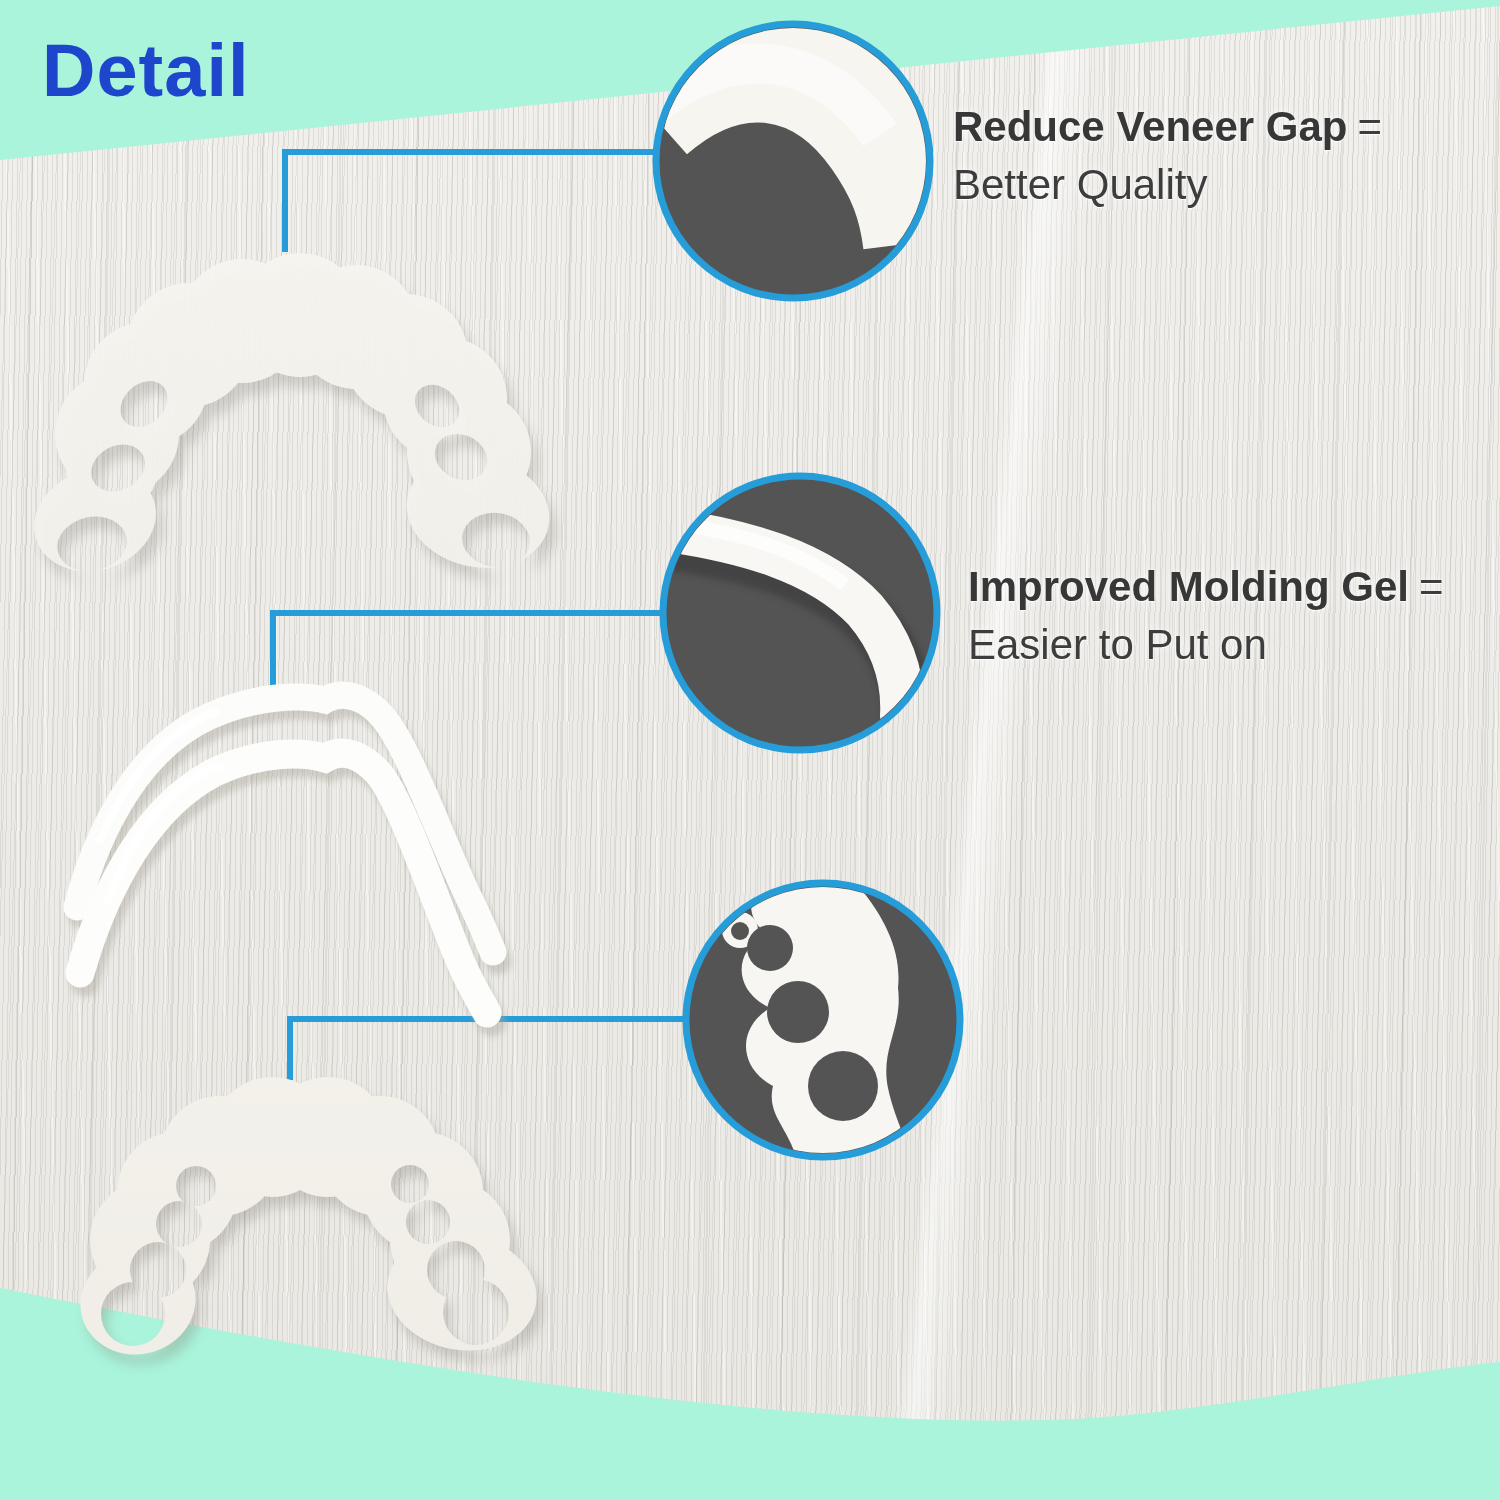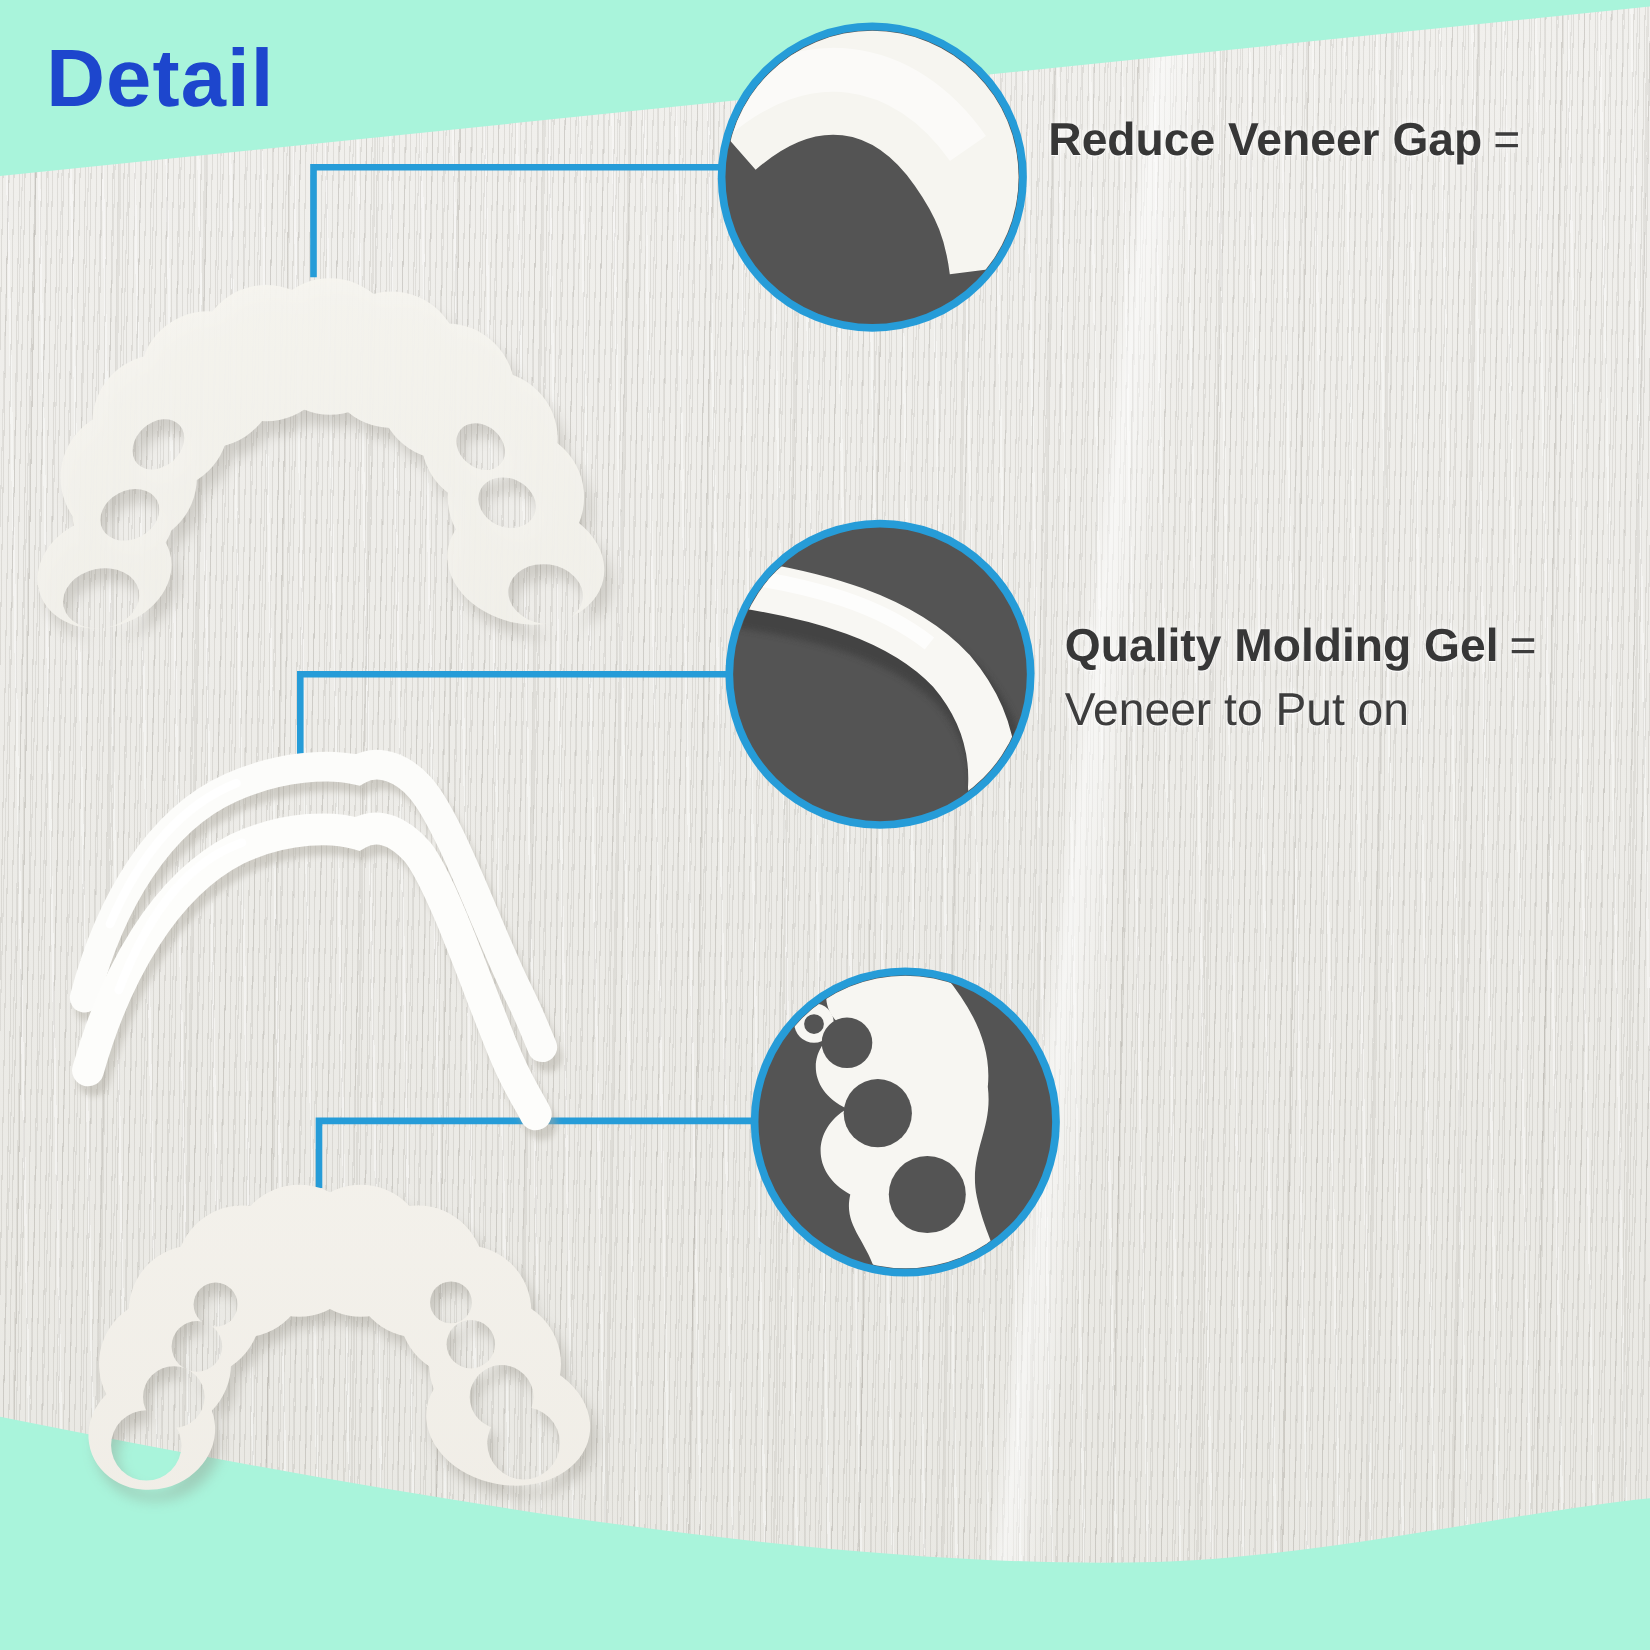--- a/index.html
+++ b/index.html
@@ -219,21 +219,22 @@
         <g mask="url(#mC3)">
           <rect x="660" y="860" width="330" height="330" fill="#F7F6F2"></rect>
         </g>
       </g>
       <circle cx="823" cy="1020" r="137" fill="none" stroke="#269CD8" stroke-width="7"></circle>
     </g>
   </svg>
 
   <div class="feature" style="left:953px;top:98px;">
     <div><b>Reduce Veneer Gap</b><span class="eq">=</span></div>
+    <div>Better Quality</div>
   </div>
 
   <div class="feature" style="left:968px;top:558px;">
-    <div><b>Quality Molding Gel</b><span class="eq">=</span></div>
-    <div>Veneer to Put on</div>
+    <div><b>Improved Molding Gel</b><span class="eq">=</span></div>
+    <div>Easier to Put on</div>
   </div>
 
 
 </div>
 
 </body></html>

